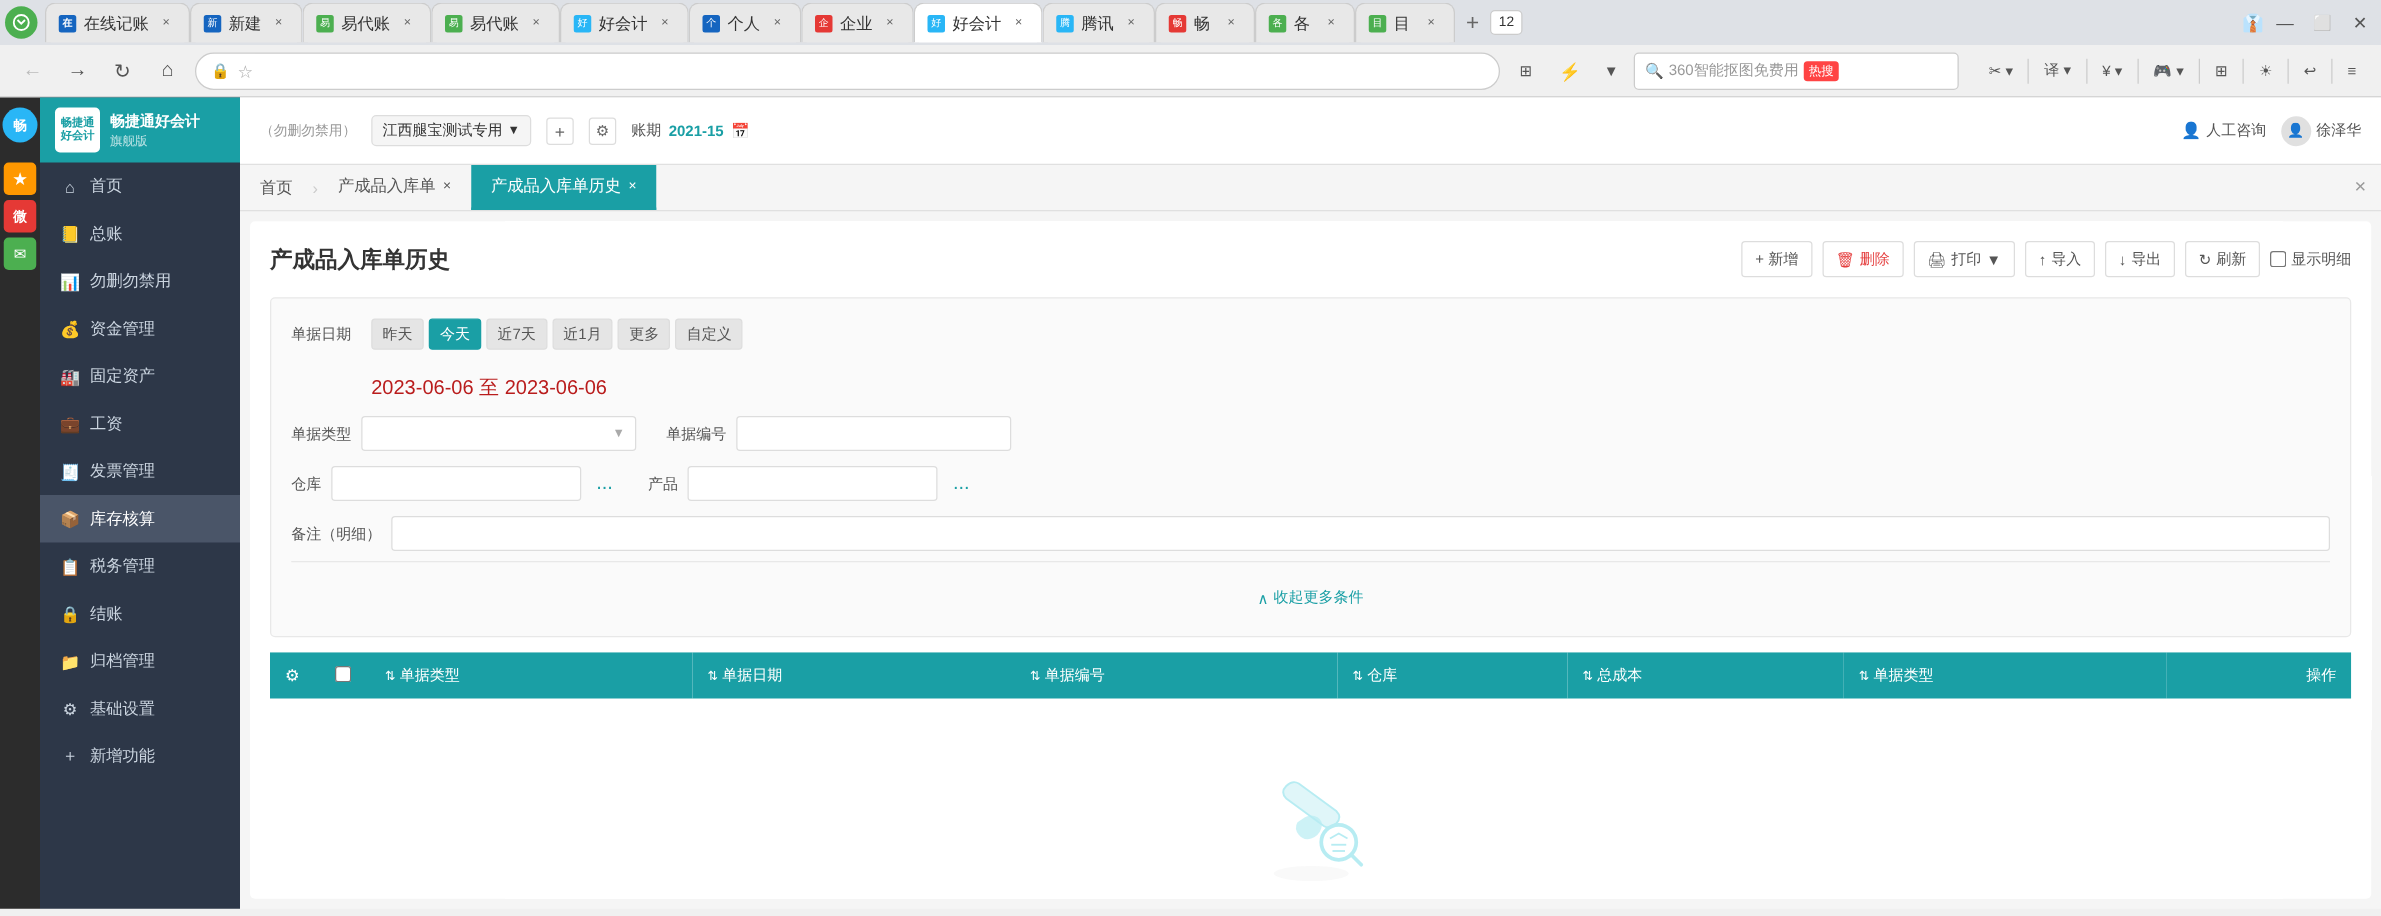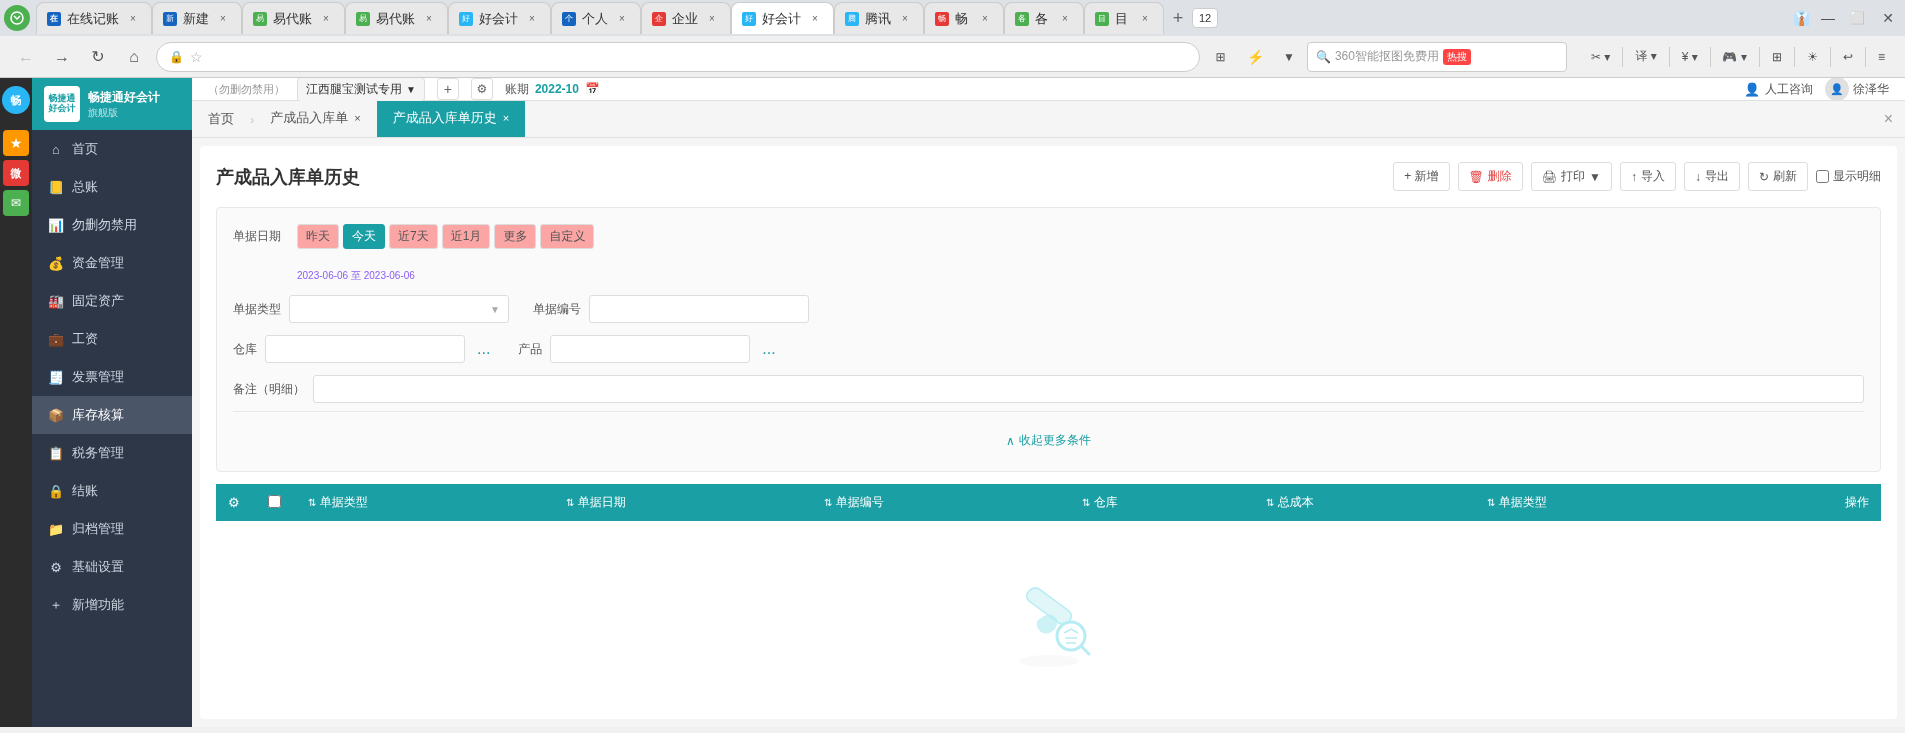--- a/index.html
+++ b/index.html
@@ -40,21 +40,21 @@
     .sidebar-nav { flex: 1; overflow-y: auto; }
     .sidebar-nav::-webkit-scrollbar { width: 0; }
     .nav-item { display: flex; align-items: center; gap: 8px; padding: 10px 16px; color: #cbd5e0; font-size: 13px; cursor: pointer; transition: background 0.2s; }
     .nav-item.active { background: #4a5568; color: #fff; }
     .nav-item .nav-icon { width: 16px; height: 16px; display: flex; align-items: center; justify-content: center; font-size: 13px; }
 
     
     .main-content { flex: 1; display: flex; flex-direction: column; background: #f5f5f5; overflow: hidden; }
 
     
-    .content-topbar { background: #fff; border-bottom: 1px solid #e0e0e0; padding: 0 16px; height: 23px; display: flex; align-items: center; gap: 12px; }
+    .content-topbar { background: #fff; border-bottom: 1px solid #e0e0e0; padding: 0 16px; height: 54px; display: flex; align-items: center; gap: 12px; }
     .company-select { display: flex; align-items: center; gap: 4px; background: #f5f5f5; border: 1px solid #ddd; border-radius: 4px; padding: 3px 8px; cursor: pointer; font-size: 12px; color: #333; }
     .period-info { display: flex; align-items: center; gap: 6px; font-size: 12px; color: #555; }
     .topbar-right { margin-left: auto; display: flex; align-items: center; gap: 12px; }
     .user-service { display: flex; align-items: center; gap: 4px; font-size: 12px; color: #555; cursor: pointer; }
     .user-avatar { display: flex; align-items: center; gap: 4px; font-size: 12px; color: #555; cursor: pointer; }
 
     
     .breadcrumb-bar { background: #f5f5f5; border-bottom: 1px solid #e0e0e0; display: flex; align-items: center; padding: 0; }
     .breadcrumb-home { padding: 8px 16px; font-size: 13px; color: #555; cursor: pointer; }
     .page-tab { display: flex; align-items: center; gap: 6px; padding: 8px 16px; font-size: 13px; cursor: pointer; border-bottom: 2px solid transparent; color: #555; }
@@ -69,23 +69,23 @@
     .page-actions { display: flex; align-items: center; gap: 8px; }
     .action-btn { display: flex; align-items: center; gap: 4px; padding: 5px 10px; border: 1px solid #ddd; background: #fff; border-radius: 3px; font-size: 12px; color: #555; cursor: pointer; }
     .action-btn.danger { color: #e53e3e; }
 
     
     .filter-area { background: #fafafa; border: 1px solid #e8e8e8; border-radius: 4px; padding: 16px; margin-bottom: 12px; }
     .filter-row { display: flex; align-items: center; gap: 16px; margin-bottom: 12px; flex-wrap: wrap; }
     .filter-row:last-child { margin-bottom: 0; }
     .filter-label { font-size: 12px; color: #555; white-space: nowrap; flex-shrink: 0; }
     .date-filter { display: flex; align-items: center; gap: 4px; }
-    .date-btn { padding: 3px 8px; border: 1px solid #ddd; border-radius: 3px; font-size: 12px; color: #555; cursor: pointer; background: #fca5a5; }
+    .date-btn { padding: 3px 8px; border: 1px solid #ddd; border-radius: 3px; font-size: 12px; color: #555; cursor: pointer; background: #e5e5e5; }
     .date-btn.active { background: #1a9fa5; color: #fff; border-color: #1a9fa5; }
-    .date-range { font-size: 10px; color: #8b5cf6; margin-top: 4px; text-align: right; }
+    .date-range { font-size: 16px; color: #b91c1c; margin-top: 4px; text-align: right; }
     .select-box { flex: 1; height: 28px; border: 1px solid #ddd; border-radius: 3px; background: #fff; padding: 0 8px; font-size: 12px; color: #333; display: flex; align-items: center; justify-content: space-between; cursor: pointer; }
     .filter-input { flex: 1; height: 28px; border: 1px solid #ddd; border-radius: 3px; background: #fff; padding: 0 8px; font-size: 12px; color: #333; min-width: 200px; }
     .collapse-btn { display: flex; align-items: center; gap: 4px; font-size: 12px; color: #1a9fa5; cursor: pointer; padding: 6px 0; }
     .filter-divider { text-align: center; border-top: 1px solid #e8e8e8; padding-top: 8px; }
     .query-btn { background: #1a9fa5; color: #fff; border: none; padding: 6px 20px; border-radius: 3px; font-size: 13px; cursor: pointer; }
     .set-btn { background: #fff; color: #555; border: 1px solid #ddd; padding: 5px 16px; border-radius: 3px; font-size: 13px; cursor: pointer; }
 
     
     .data-table { width: 100%; border-collapse: collapse; }
     .table-header { background: #1a9fa5; }
@@ -305,21 +305,21 @@
     <div class="content-topbar">
       <span style="color:#999;font-size:11px;">（勿删勿禁用）</span>
       <div class="company-select">
         <span>江西腿宝测试专用</span>
         <span style="font-size:10px;">▼</span>
       </div>
       <div style="width:22px;height:22px;border:1px solid #ddd;border-radius:3px;display:flex;align-items:center;justify-content:center;cursor:pointer;font-size:14px;color:#666;">+</div>
       <div style="width:22px;height:22px;border:1px solid #ddd;border-radius:3px;display:flex;align-items:center;justify-content:center;cursor:pointer;font-size:12px;color:#666;">⚙</div>
       <div class="period-info">
         <span>账期</span>
-        <span style="color:#1a9fa5;font-weight:bold;">2022-10</span>
+        <span style="color:#1a9fa5;font-weight:bold;">2021-15</span>
         <span style="cursor:pointer;color:#aaa;">📅</span>
       </div>
       <div class="topbar-right">
         <div class="user-service">
           <span style="font-size:13px;">👤</span>
           <span>人工咨询</span>
         </div>
         <div class="user-avatar">
           <span style="width:24px;height:24px;border-radius:50%;background:#e0e0e0;display:inline-flex;align-items:center;justify-content:center;font-size:11px;color:#555;">👤</span>
           <span>徐泽华</span>

